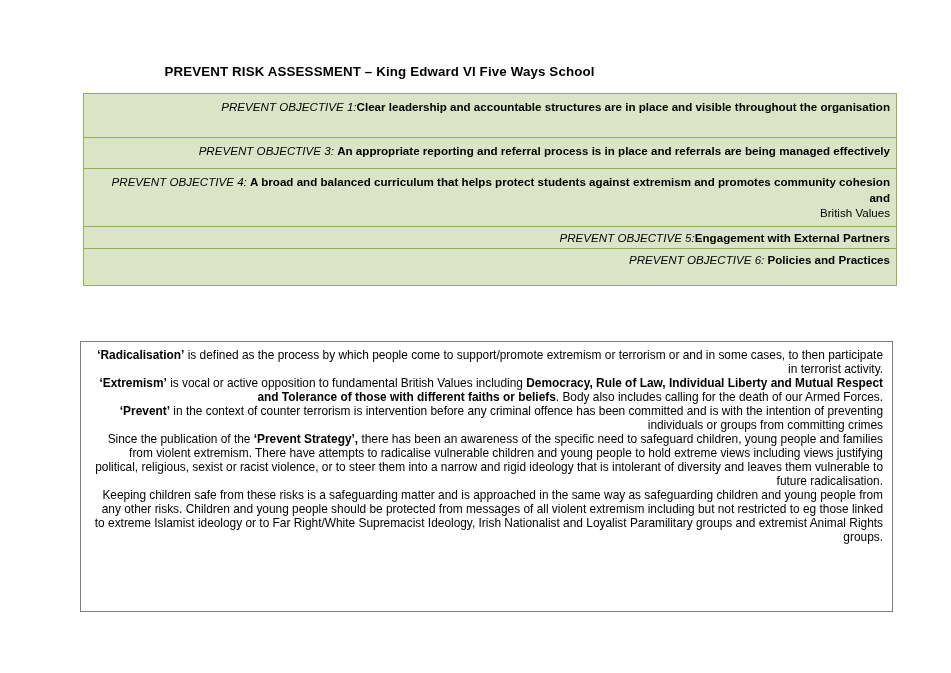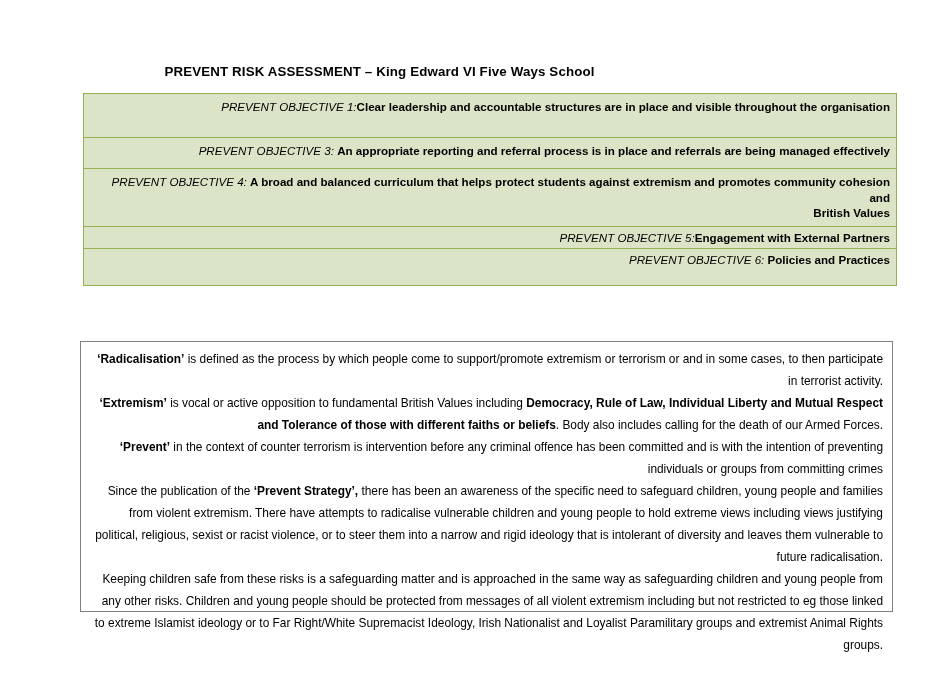--- a/index.html
+++ b/index.html
@@ -57,35 +57,35 @@
   }
 
   .obj-text {
     font-weight: bold;
   }
 
   
   .obj-hang {
     display: block;
     padding-left: 132px;
-    font-weight: bold;
+    font-weight: normal;
   }
 
   
   #definitions-box {
     position: absolute;
     left: 80px;
     top: 341px;
     width: 813px;
     height: 271px;
     border: 1px solid #7f7f7f;
     background: #ffffff;
     padding: 6px 9px 6px 8px;
     font-size: 11.9px;
-    line-height: 22px;
+    line-height: 14px;
   }
 
   #definitions-box p {
     margin: 0;
   }
 
   #definitions-box p.spaced {
   }
 
   .b { font-weight: bold; }

